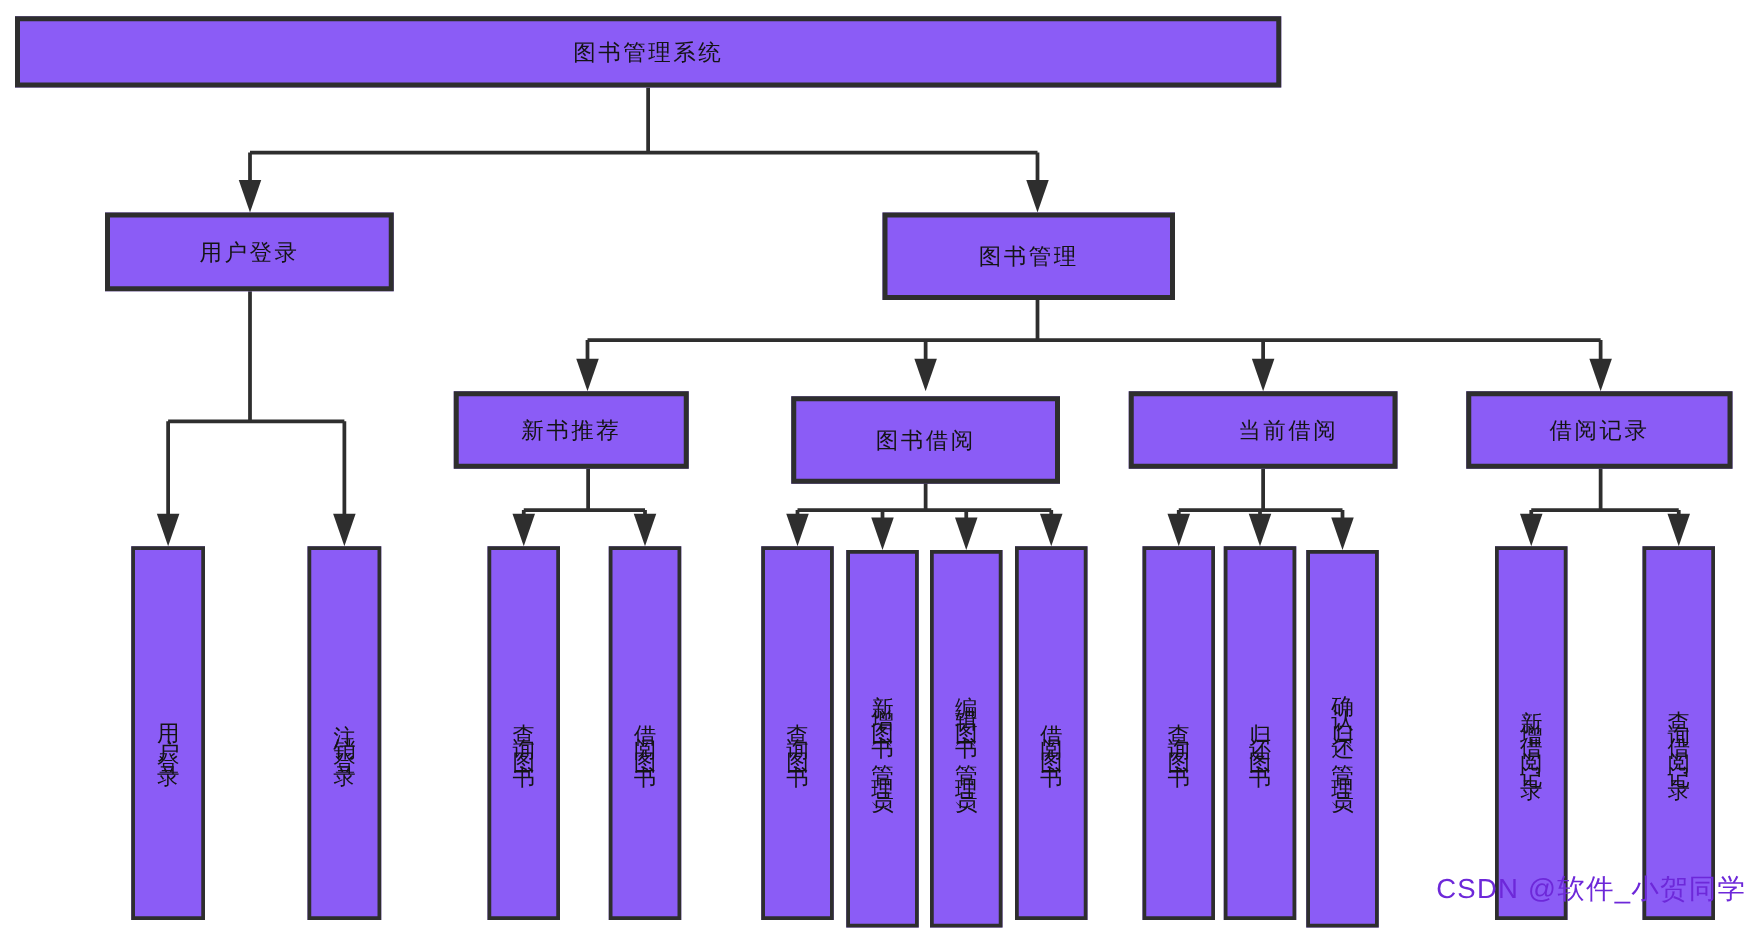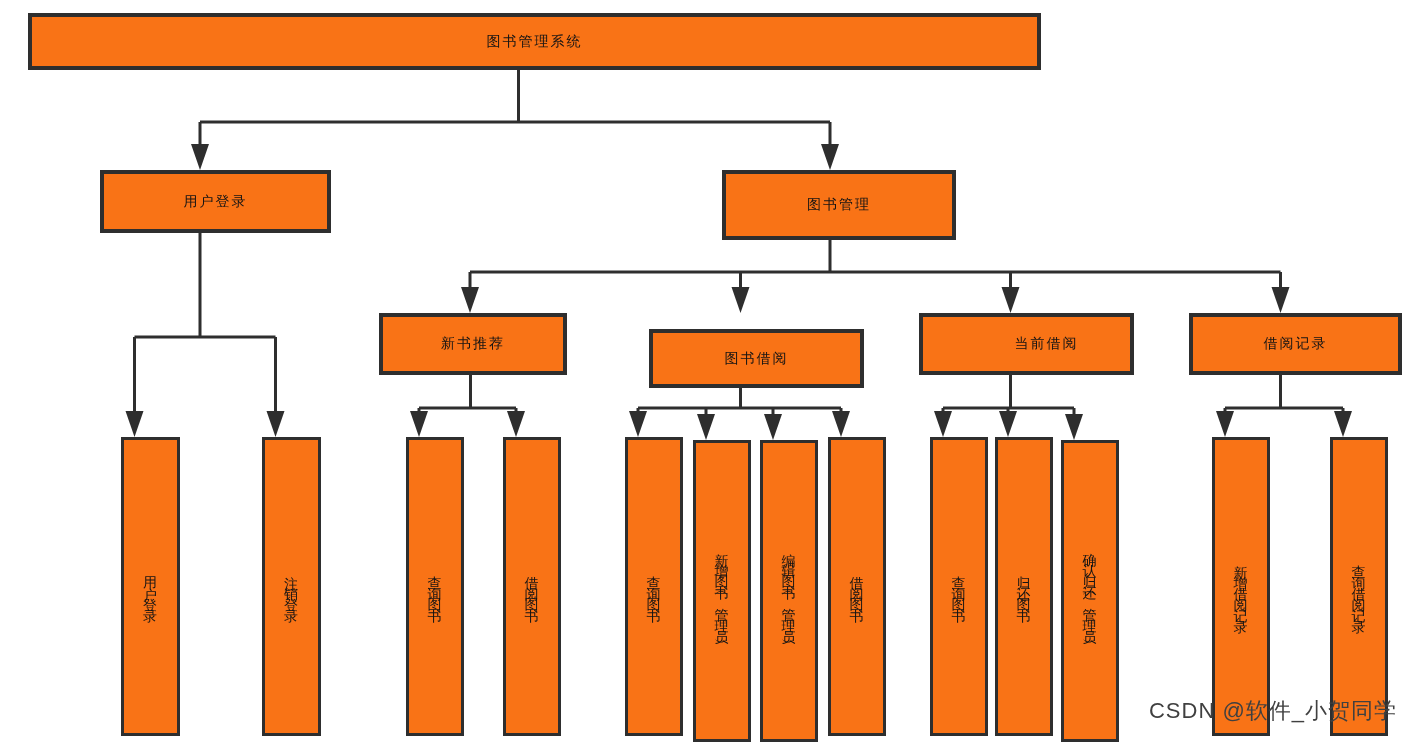--- a/index.html
+++ b/index.html
@@ -16,47 +16,46 @@
     overflow: hidden;
   }
   .connectors {
     position: absolute;
     left: 0;
     top: 0;
     pointer-events: none;
   }
   .node {
     position: absolute;
-    background: #f97316;
+    background: #8b5cf6;
     border: 4px solid #2e2e2e;
     box-sizing: border-box;
     display: flex;
     align-items: center;
     justify-content: center;
     color: #141414;
-    font-size: 14px;
+    font-size: 18px;
     letter-spacing: 2px;
     white-space: nowrap;
     z-index: 2;
-    margin-left: 16px;
   }
   .leaf {
     border-width: 3px;
     writing-mode: vertical-rl;
     text-orientation: mixed;
     letter-spacing: 11px;
     line-height: 1;
     white-space: normal;
   }
   .watermark {
     position: absolute;
     right: 8px;
     top: 696px;
     font-size: 22px;
-    color: #404040;
+    color: #6d28d9;
     letter-spacing: 1px;
     z-index: 3;
   }
 </style>
 </head>
 <body>
 
 <div class="canvas">
 
   <svg class="connectors" width="1405" height="747" viewBox="0 0 1405 747">
@@ -105,21 +104,21 @@
       <polygon points="1334,411 1352,411 1343,437"></polygon>
     </g>
   </svg>
 
   <div class="node" style="left:12px; top:13px; width:1013px; height:57px;">图书管理系统</div>
 
   <div class="node" style="left:84px; top:170px; width:231px; height:63px;">用户登录</div>
   <div class="node" style="left:706px; top:170px; width:234px; height:70px;">图书管理</div>
 
   <div class="node" style="left:363px; top:313px; width:188px; height:62px;">新书推荐</div>
-  <div class="node" style="left:633px; top:329px; width:215px; height:59px;">图书借阅</div>
+  <div class="node" style="left:633px; top:317px; width:215px; height:70px;">图书借阅</div>
   <div class="node" style="left:903px; top:313px; width:215px; height:62px;padding-left:40px;">当前借阅</div>
   <div class="node" style="left:1173px; top:313px; width:213px; height:62px;">借阅记录</div>
 
   <div class="node leaf" style="left:105px; top:437px; width:59px; height:299px;">用户登录</div>
   <div class="node leaf" style="left:246px; top:437px; width:59px; height:299px;">注销登录</div>
 
   <div class="node leaf" style="left:390px; top:437px; width:58px; height:299px;">查询图书</div>
   <div class="node leaf" style="left:487px; top:437px; width:58px; height:299px;">借阅图书</div>
 
   <div class="node leaf" style="left:609px; top:437px; width:58px; height:299px;">查询图书</div>

